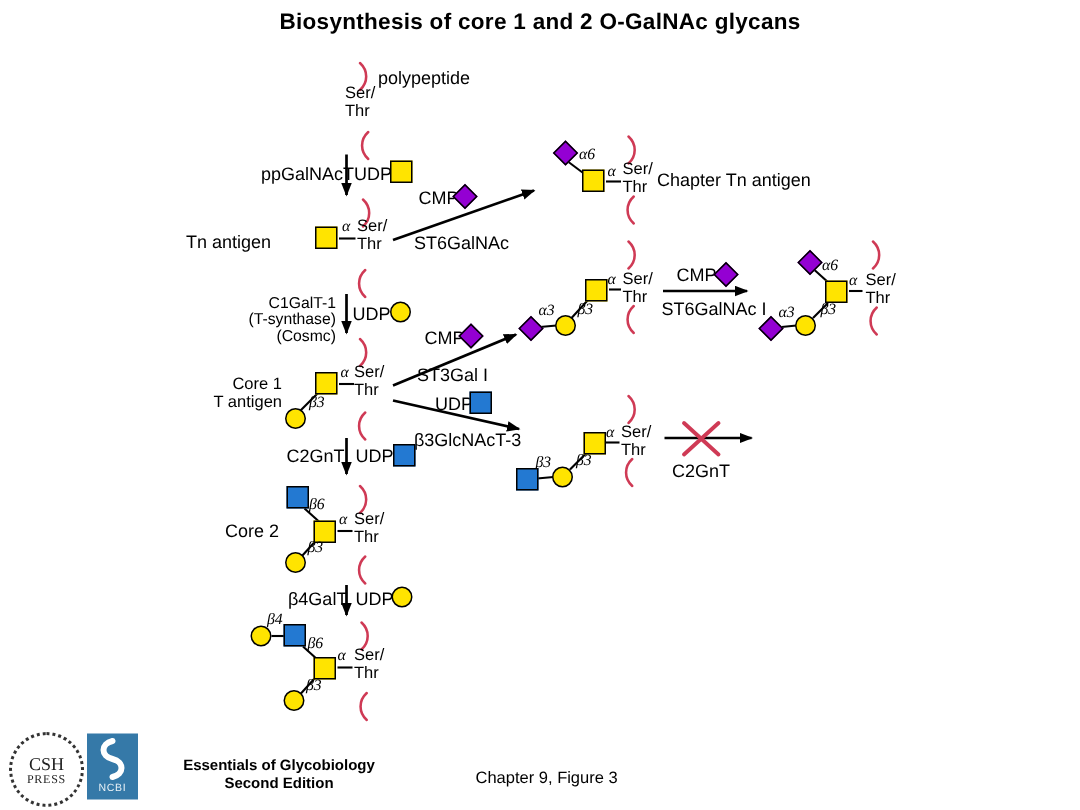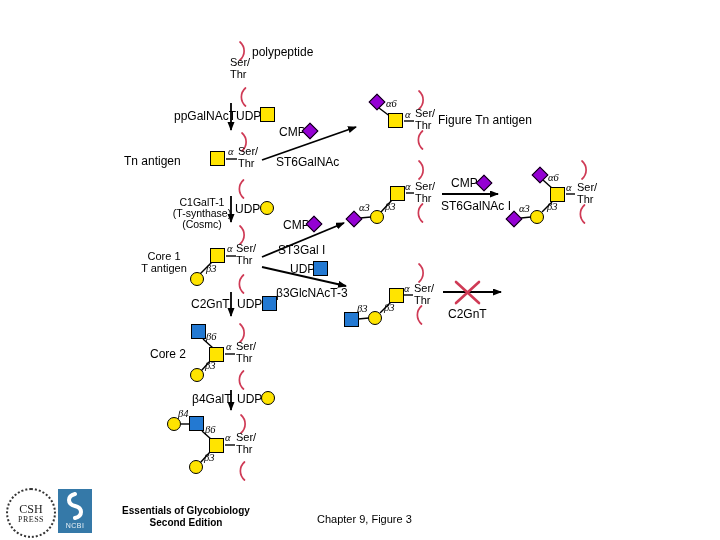--- a/index.html
+++ b/index.html
@@ -18,21 +18,21 @@
   .ci{width:14px;height:14px;border-radius:50%;}
   .di{width:12px;height:12px;transform:rotate(45deg);}
   .gal-y{background:var(--galnac-yellow,#ffe400);}
   .glc-b{background:var(--glcnac-blue,#2379d2);}
   .sia-p{background:var(--sia-purple,#9400d3);}
   .lbl{position:absolute;font-size:12px;white-space:nowrap;}
   .lnk{position:absolute;font-family:"Liberation Serif",serif;font-style:italic;
        font-size:10.5px;white-space:nowrap;}
   .st{position:absolute;font-size:11px;line-height:11.5px;white-space:nowrap;}
   .enzblock{position:absolute;text-align:center;font-size:10.5px;line-height:11px;}
-  .antblock{position:absolute;text-align:center;font-size:11px;line-height:11.5px;}
+  .antblock{position:absolute;text-align:right;font-size:11px;line-height:11.5px;}
   
   .csh{position:absolute;left:6px;top:488px;width:50px;height:50px;border:2.5px dotted #333;
        border-radius:50%;display:flex;flex-direction:column;align-items:center;justify-content:center;
        font-family:"Liberation Serif",serif;color:#222;box-sizing:border-box;}
   .csh .t1{font-size:12px;line-height:12px;font-weight:normal;}
   .csh .t2{font-size:8px;line-height:9px;letter-spacing:.5px;}
   .ncbi{position:absolute;left:58px;top:489px;width:34px;height:44px;
         background:var(--ncbi-blue,#3579a8);display:flex;flex-direction:column;
         align-items:center;justify-content:flex-start;}
   .ncbi .glyph{margin-top:2px;}
@@ -40,20 +40,21 @@
   .book{position:absolute;left:116px;top:505px;width:140px;text-align:center;font-size:10px;line-height:11.5px;}
   .book .bt{font-weight:bold;}
   .book .ed{font-weight:bold;}
   .caption{position:absolute;left:317px;top:513px;font-size:11px;}
 </style>
 </head>
 <body>
 
 <div class="slide">
 
+  <div class="title">Biosynthesis of core 1 and 2 O-GalNAc glycans</div>
 
   <svg class="overlay" width="720" height="540">
     <defs>
       <marker id="ah" markerUnits="userSpaceOnUse" markerWidth="10" markerHeight="8" refX="8" refY="3.5" orient="auto">
         <path class="ah" d="M0,0 L9,3.5 L0,7 Z"></path>
       </marker>
     </defs>
 
     <path class="squig" d="M240,42 C245.5,47 245.5,55 240,60"></path>
     <path class="squig" d="M245.5,88 C240,93 240,101 245.5,106"></path>
@@ -134,23 +135,23 @@
   <span class="lbl" style="left:276px;top:155px;">ST6GalNAc</span>
 
   <div class="sugar di sia-p" style="left:371px;top:96px;"></div>
   <span class="lnk" style="left:386px;top:98px;">α6</span>
   <div class="sugar sq gal-y" style="left:388px;top:113px;"></div>
   <span class="lnk" style="left:405px;top:109px;">α</span>
   <div class="st" style="left:415px;top:108px;">
     <div>Ser/</div>
     <div>Thr</div>
   </div>
-  <span class="lbl" style="left:438px;top:113px;">Figure Tn antigen</span>
-
-  <div class="enzblock" style="left:168px;top:197px;width:68px;">
+  <span class="lbl" style="left:438px;top:113px;">Chapter Tn antigen</span>
+
+  <div class="enzblock" style="left:156px;top:197px;width:68px;text-align:right;">
     <div>C1GalT-1</div>
     <div>(T-synthase)</div>
     <div>(Cosmc)</div>
   </div>
   <span class="lbl" style="left:235px;top:202px;">UDP-</span>
   <div class="sugar ci gal-y" style="left:260px;top:201px;"></div>
 
   <div class="antblock" style="left:140px;top:251px;width:48px;">
     <div>Core 1</div>
     <div>T antigen</div>

